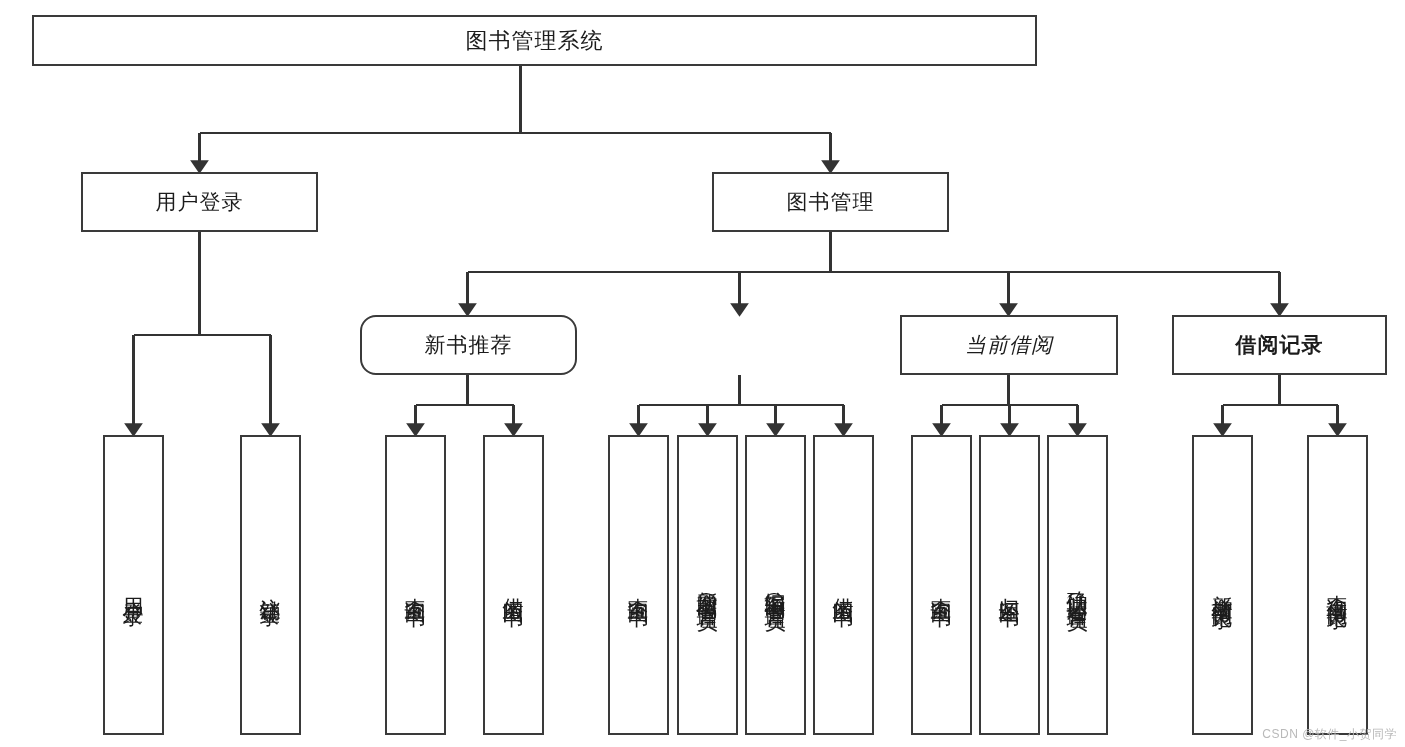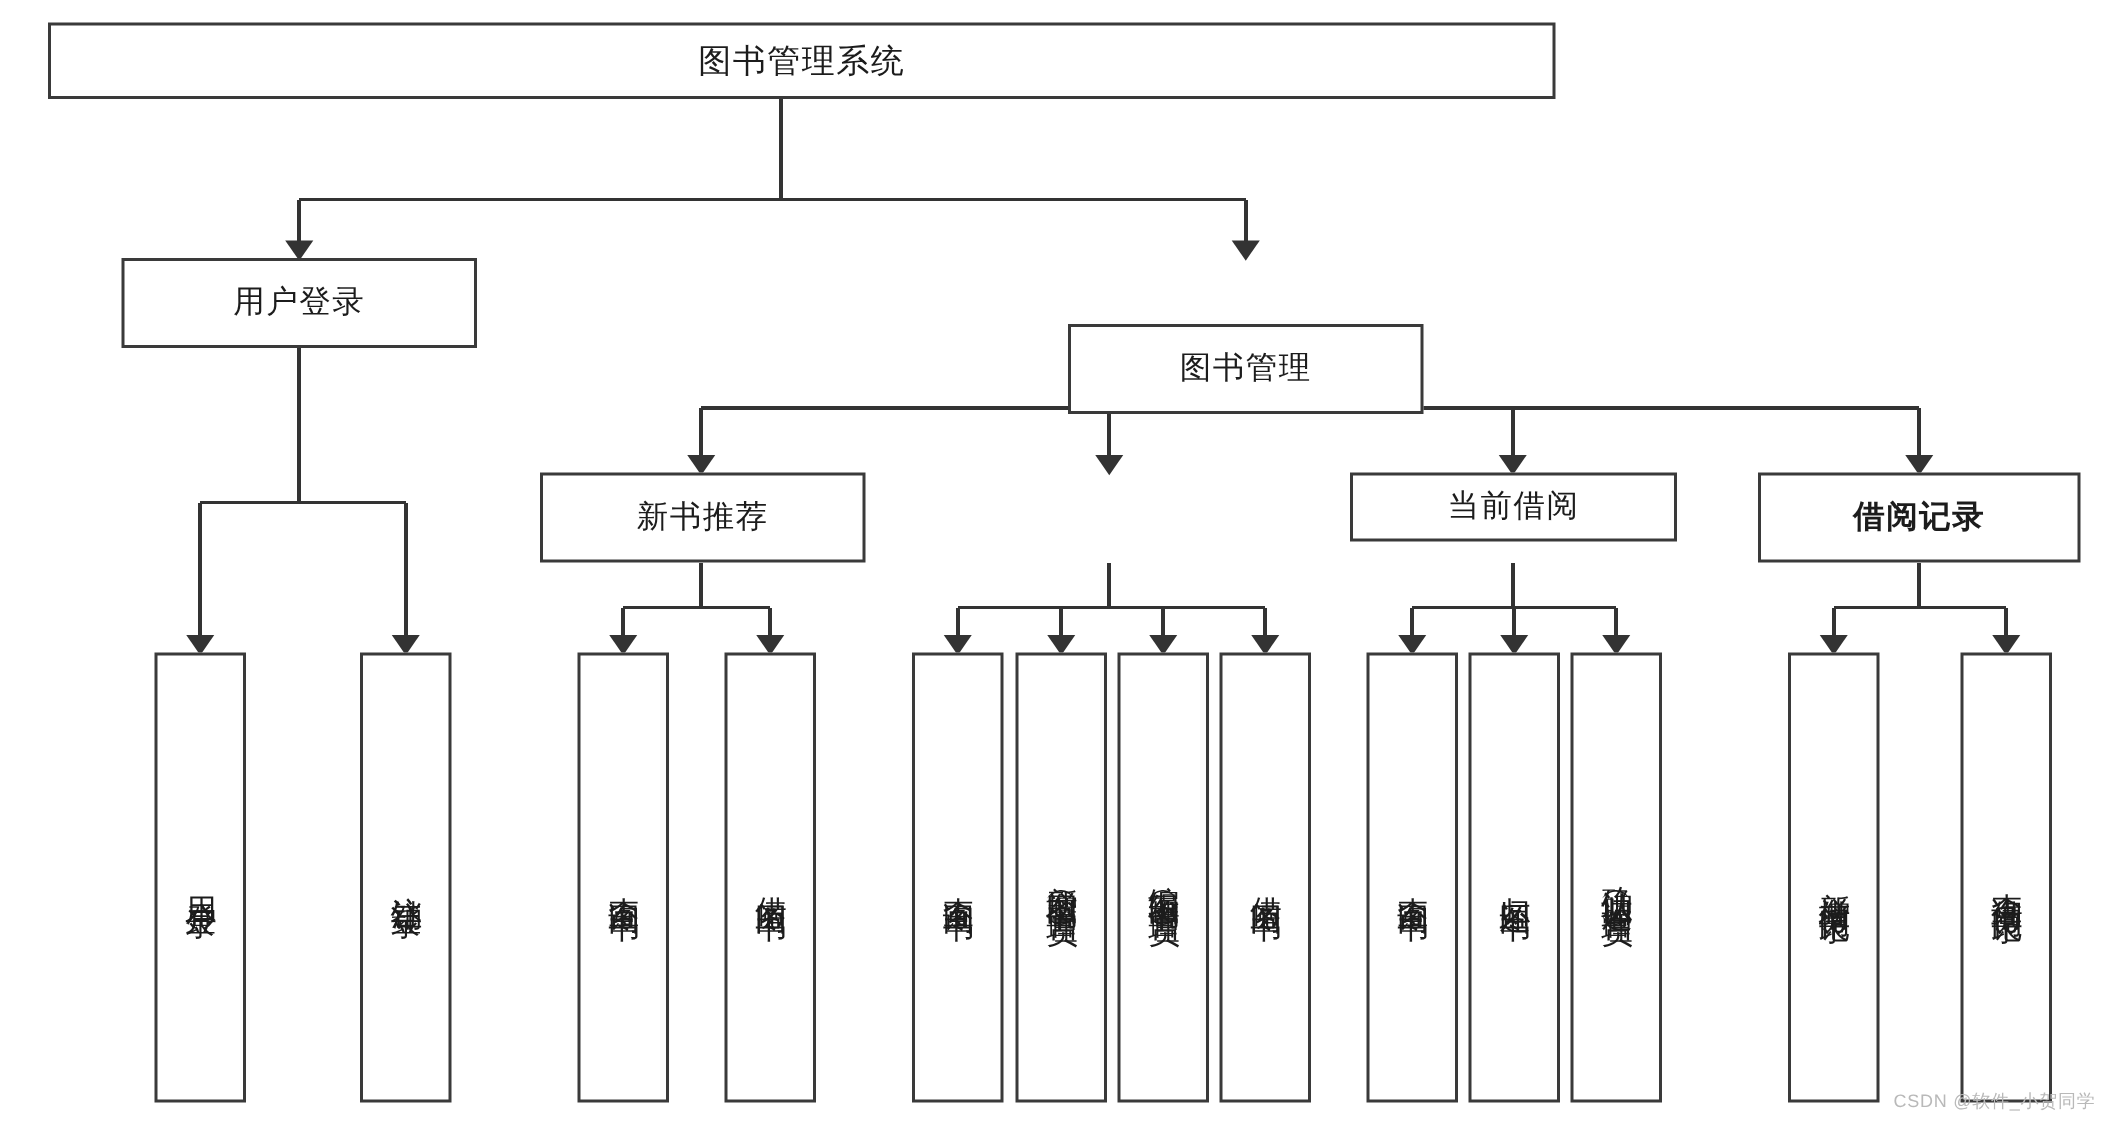--- a/index.html
+++ b/index.html
@@ -122,28 +122,28 @@
     </g>
   </svg>
 
   <div class="node root" style="left:18px; top:15px; width:1005px; height:51px;margin-left:14px;">
     <span class="node-label">图书管理系统</span>
   </div>
 
   <div class="node branch" style="left:81px; top:172px; width:237px; height:60px;">
     <span class="node-label">用户登录</span>
   </div>
-  <div class="node branch" style="left:712px; top:172px; width:237px; height:60px;margin-top:44px;">
+  <div class="node branch" style="left:712px; top:172px; width:237px; height:60px;">
     <span class="node-label">图书管理</span>
   </div>
 
-  <div class="node branch" style="left:360px; top:315px; width:217px; height:60px;">
+  <div class="node branch" style="left:360px; top:315px; width:217px; height:60px;border-radius:16px;">
     <span class="node-label">新书推荐</span>
   </div>
-  <div class="node branch" style="left:900px; top:315px; width:218px; height:46px;">
+  <div class="node branch" style="left:900px; top:315px; width:218px; height:60px;font-style:italic;">
     <span class="node-label">当前借阅</span>
   </div>
   <div class="node branch" style="left:1172px; top:315px; width:215px; height:60px;font-weight:bold;">
     <span class="node-label">借阅记录</span>
   </div>
 
   <div class="node leaf" style="left:103px; top:435px; width:61px; height:300px;">
     <span class="node-label">用户登录</span>
   </div>
   <div class="node leaf" style="left:240px; top:435px; width:61px; height:300px;">

